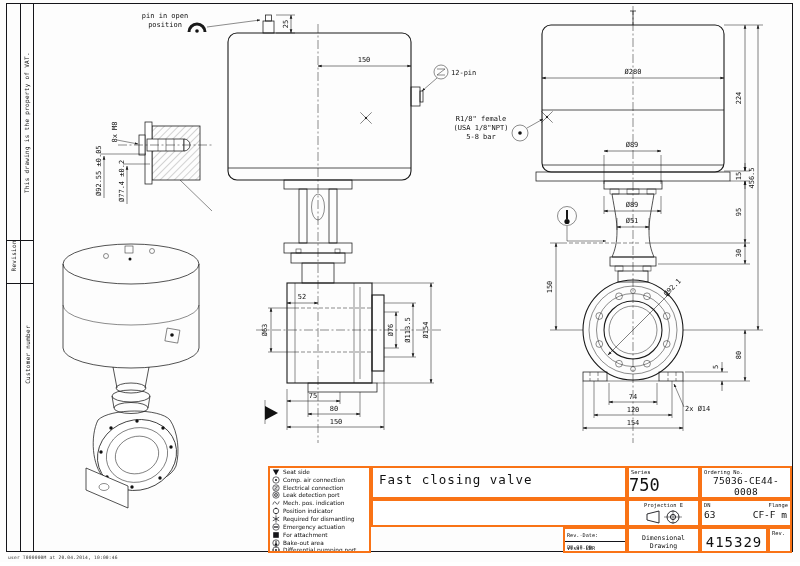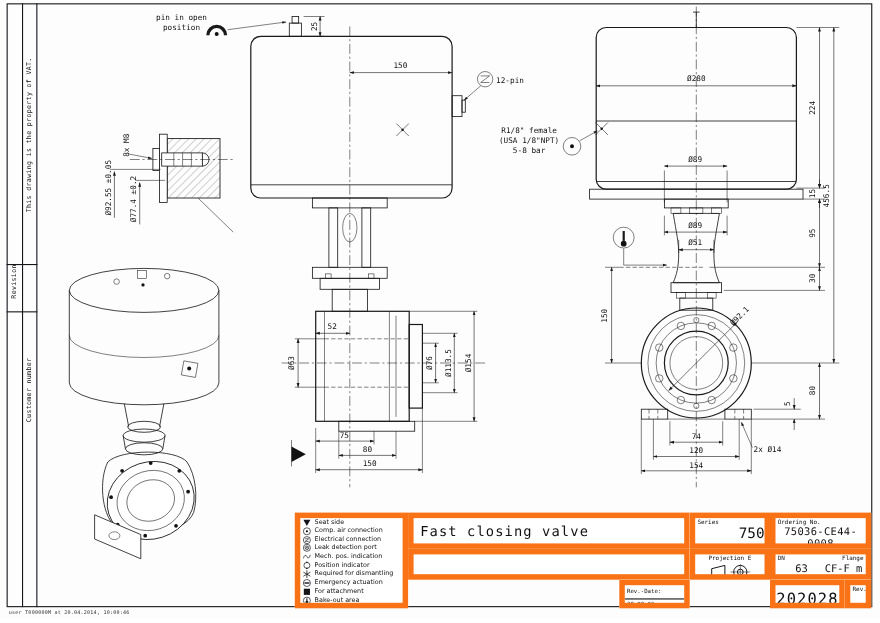--- a/index.html
+++ b/index.html
@@ -6,21 +6,21 @@
   #sheet{position:relative;width:800px;height:562px;background:#fdfdfd;overflow:hidden;
          font-family:"DejaVu Sans Mono",monospace;color:#111;}
   .abs{position:absolute;}
   #frame{left:6px;top:3px;width:787px;height:549px;border:1.4px solid #15151a;box-sizing:border-box;}
   .vline{background:#15151a;width:1px;}
   .hline{background:#15151a;height:1px;}
   .vtext{position:absolute;font-size:6px;letter-spacing:.3px;transform:rotate(-90deg);
          text-align:center;white-space:nowrap;}
   #print-note{left:8px;top:555px;font-size:4.6px;color:#333;letter-spacing:.2px;}
   
-  .cell{position:absolute;border:5px solid #f97316;box-sizing:border-box;background:#fff;overflow:hidden;}
+  .cell{position:absolute;border:2px solid #f97316;box-sizing:border-box;background:#fff;overflow:hidden;}
   .lbl{font-size:5.4px;line-height:6px;padding:1px 0 0 2px;}
   .legend-row{display:flex;align-items:center;height:7.85px;padding-left:2px;}
   .legend-row svg{flex:0 0 8px;margin-right:3px;}
   .legend-row span{font-family:"DejaVu Sans",sans-serif;font-size:5.8px;white-space:nowrap;}
   
   .ol{fill:none;stroke:#1a1a1a;stroke-width:1.1;}
   .ml{fill:none;stroke:#1a1a1a;stroke-width:0.75;}
   .tl{fill:none;stroke:#1a1a1a;stroke-width:0.5;}
   .fw{fill:#fff;stroke:#1a1a1a;stroke-width:0.75;}
   .cl{fill:none;stroke:#1a1a1a;stroke-width:0.5;stroke-dasharray:9 2.5 2 2.5;}
@@ -417,21 +417,21 @@
   <div class="cell" style="left:371px;top:499px;width:256px;height:28px;"></div>
 
 
   <div class="cell" style="left:563px;top:527px;width:64px;height:26px;">
     <div style="font-size:5.2px;border-bottom:1px solid #15151a;height:12px;line-height:12px;padding-left:2px;">Rev.-Date: 28.08.09</div>
     <div style="font-size:5.2px;height:12px;line-height:12px;padding-left:2px;">Visa: LBR</div>
   </div>
 
   <div class="cell" style="left:627px;top:466px;width:73px;height:33px;">
     <div class="lbl">Series</div>
-    <div style="font-size:13px;text-align:right;">750</div>
+    <div style="font-size:17px;text-align:left;">750</div>
   </div>
   <div class="cell" style="left:700px;top:466px;width:92px;height:33px;">
     <div class="lbl">Ordering No.</div>
     <div style="font-size:9.5px;text-align:center;letter-spacing:.3px;">75036-CE44-0008</div>
   </div>
 
   <div class="cell" style="left:627px;top:499px;width:73px;height:28px;">
     <div class="lbl" style="text-align:center;padding-left:0;">Projection E</div>
     <svg width="40" height="16" style="display:block;margin:1px auto 0;">
       <polygon points="3,5 15,2 15,14 3,11" fill="none" stroke="#15151a" stroke-width="0.9"></polygon>
@@ -439,24 +439,28 @@
       <line x1="29" y1="1" x2="29" y2="15" stroke="#15151a" stroke-width="0.5"></line>
       <circle cx="29" cy="8" r="6" fill="none" stroke="#15151a" stroke-width="0.9"></circle>
       <circle cx="29" cy="8" r="2.6" fill="none" stroke="#15151a" stroke-width="0.9"></circle>
     </svg>
   </div>
   <div class="cell" style="left:700px;top:499px;width:92px;height:28px;">
     <div style="display:flex;justify-content:space-between;">
       <span class="lbl">DN</span>
       <span class="lbl" style="padding-right:2px;">Flange</span>
     </div>
-    <div style="display:flex;justify-content:space-between;font-size:9.5px;padding:1px 3px 0 18px;">
+    <div style="display:flex;justify-content:space-between;font-size:9.5px;padding:1px 3px 0 2px;">
       <span>63</span>
       <span>CF-F m</span>
     </div>
   </div>
 
-  <div class="cell" style="left:700px;top:527px;width:68px;height:26px;font-size:14px;text-align:center;line-height:26px;letter-spacing:1px;">202028</div>
+  <div class="cell" style="left:627px;top:527px;width:73px;height:26px;text-align:center;font-size:6.5px;line-height:8px;padding-top:5px;">
+    <div>Dimensional</div>
+    <div>Drawing</div>
+  </div>
+  <div class="cell" style="left:700px;top:527px;width:68px;height:26px;font-size:14px;text-align:center;line-height:26px;letter-spacing:1px;">415329</div>
   <div class="cell" style="left:768px;top:527px;width:24px;height:26px;">
     <div class="lbl">Rev.</div>
   </div>
 
 </div>
 
 </body></html>

